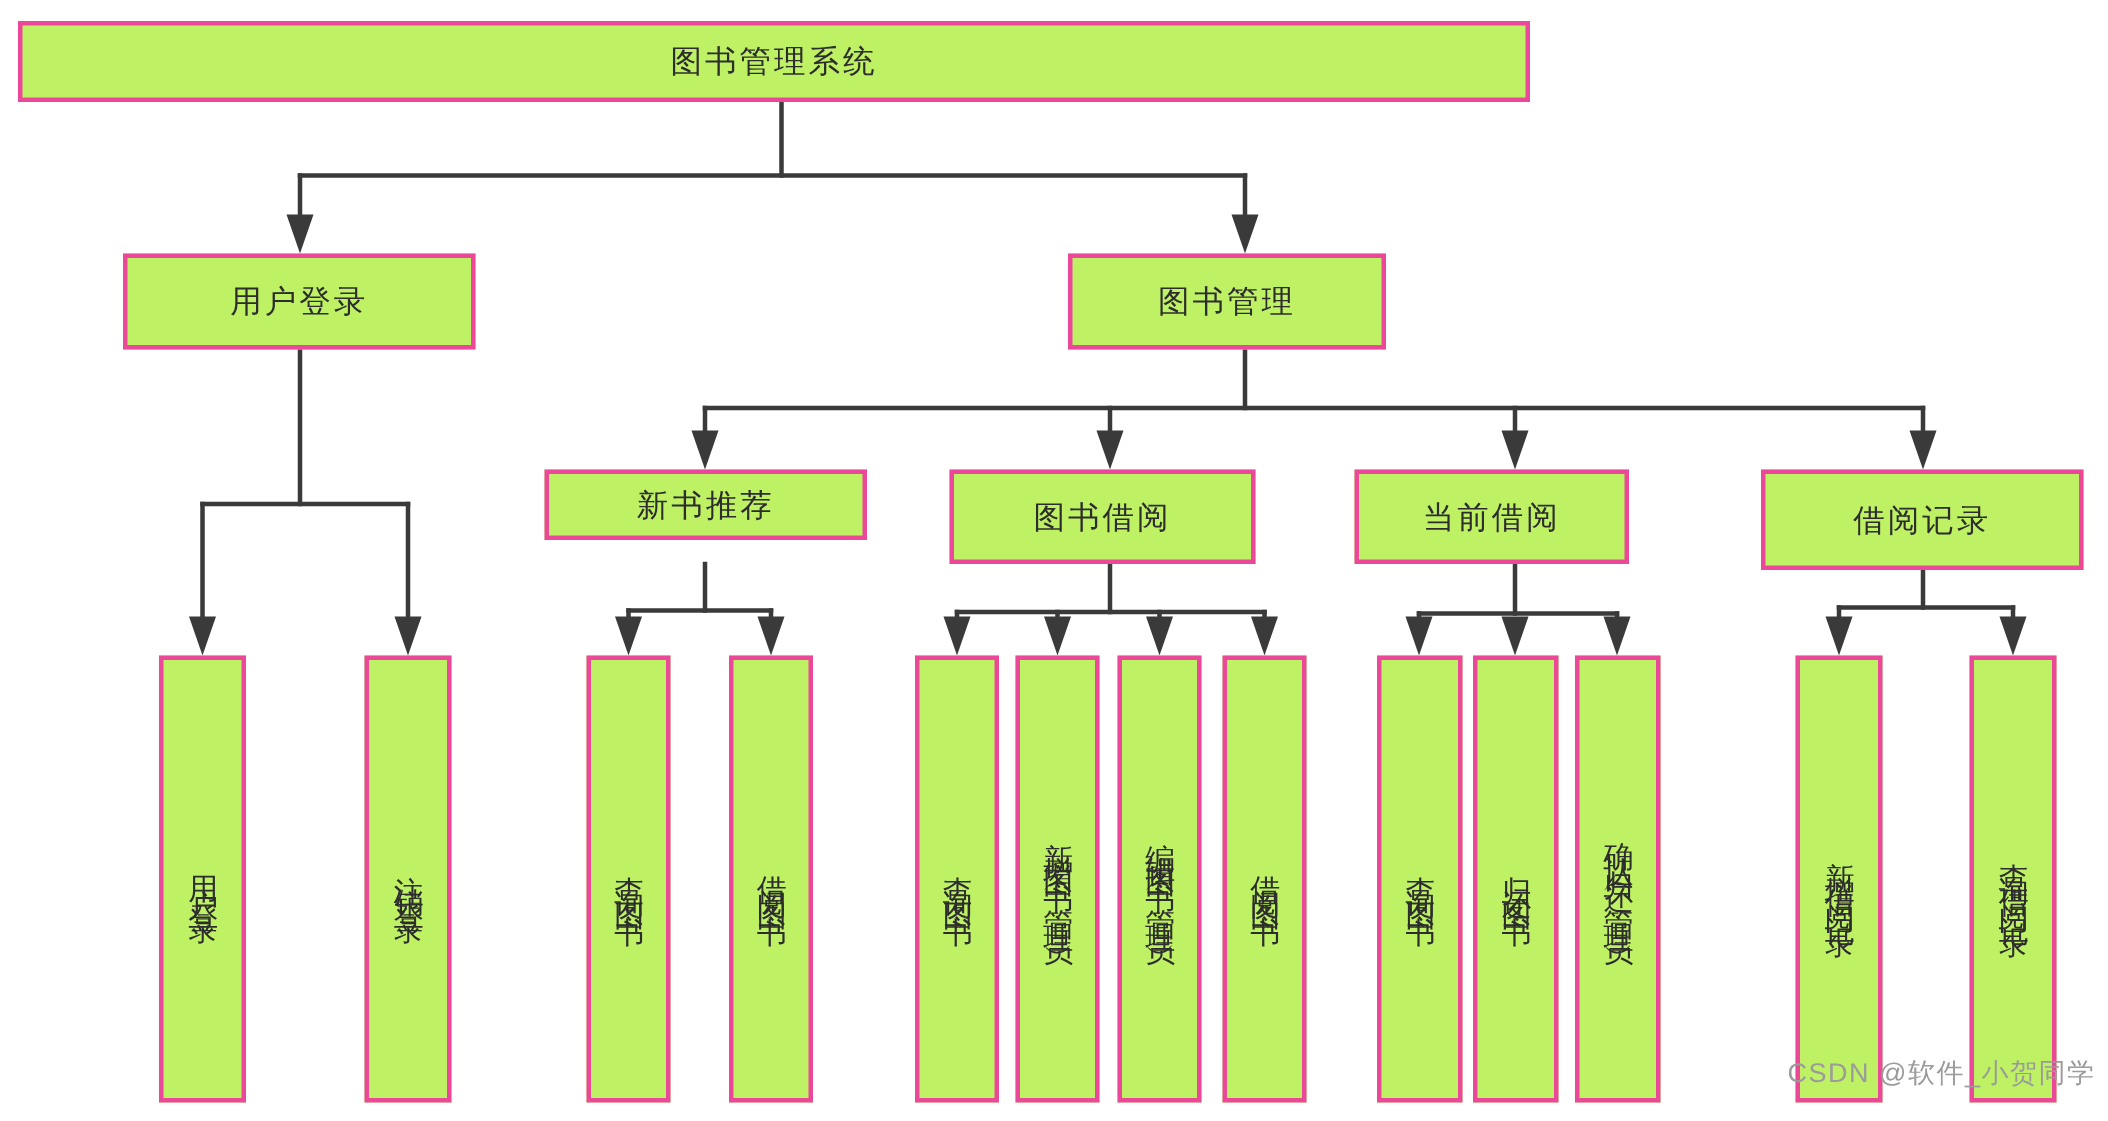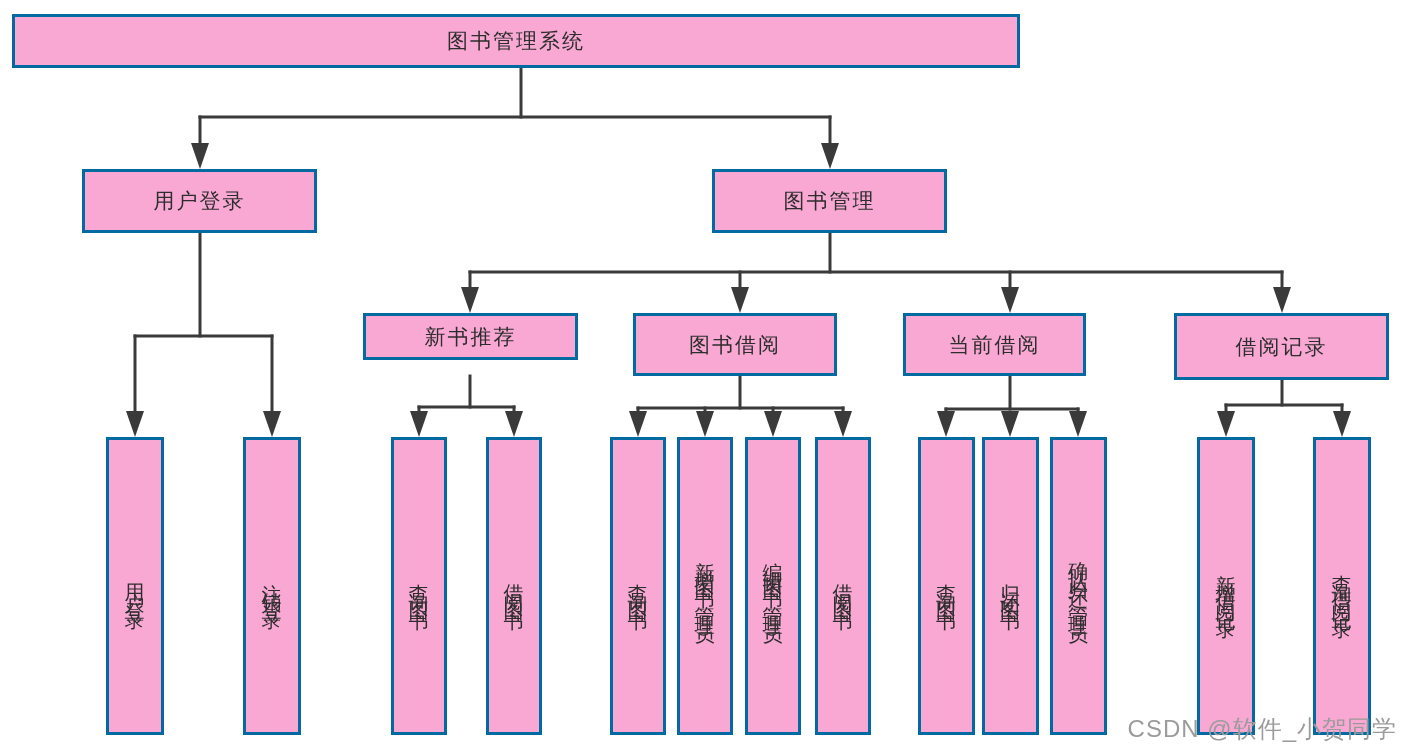--- a/index.html
+++ b/index.html
@@ -7,41 +7,41 @@
     position:relative;
     width:1405px;height:747px;
     background:#ffffff;
     font-family:"Liberation Sans", sans-serif;
     overflow:hidden;
   }
   .wires{position:absolute;left:0;top:0;width:1405px;height:747px;}
   .node{
     position:absolute;
     box-sizing:border-box;
-    border:3px solid #0369a1;
-    background:#f9a8d4;
+    border:3px solid #ec4899;
+    background:#bef264;
     display:flex;align-items:center;justify-content:center;
     color:#2d2d2d;
   }
   .hnode span{
     font-size:21px;
     letter-spacing:2px;
     white-space:nowrap;
   }
   .vnode .vtext{
     writing-mode:vertical-rl;
     text-orientation:mixed;
     font-size:20px;
     letter-spacing:9px;
     line-height:1;
   }
   .watermark{
     position:absolute;
-    right:8px;bottom:2px;
-    font-size:24px;
+    right:8px;bottom:20px;
+    font-size:18px;
     color:#9b9b9b;
     letter-spacing:1px;
     white-space:nowrap;
   }
 </style>
 </head>
 <body>
 
 <div class="canvas">
 
@@ -110,21 +110,21 @@
     </g>
   </svg>
 
   <div class="node hnode" style="left:12px;top:14px;width:1008px;height:54px">
     <span>图书管理系统</span>
   </div>
 
   <div class="node hnode" style="left:82px;top:169px;width:235px;height:64px">
     <span>用户登录</span>
   </div>
-  <div class="node hnode" style="left:712px;top:169px;width:235px;height:64px">
+  <div class="node hnode" style="left:712px;top:169px;width:212px;height:64px">
     <span>图书管理</span>
   </div>
 
   <div class="node hnode" style="left:363px;top:313px;width:215px;height:47px">
     <span>新书推荐</span>
   </div>
   <div class="node hnode" style="left:633px;top:313px;width:204px;height:63px">
     <span>图书借阅</span>
   </div>
   <div class="node hnode" style="left:903px;top:313px;width:183px;height:63px">

